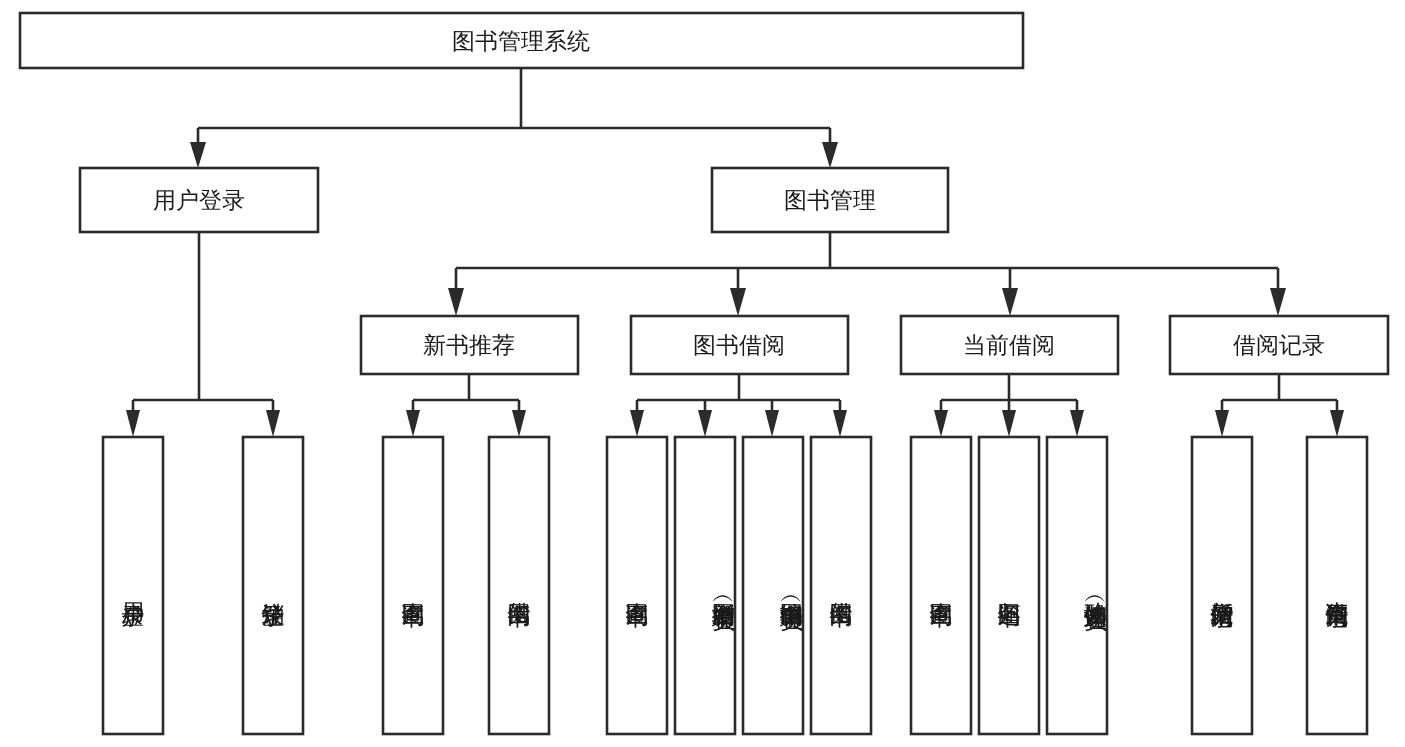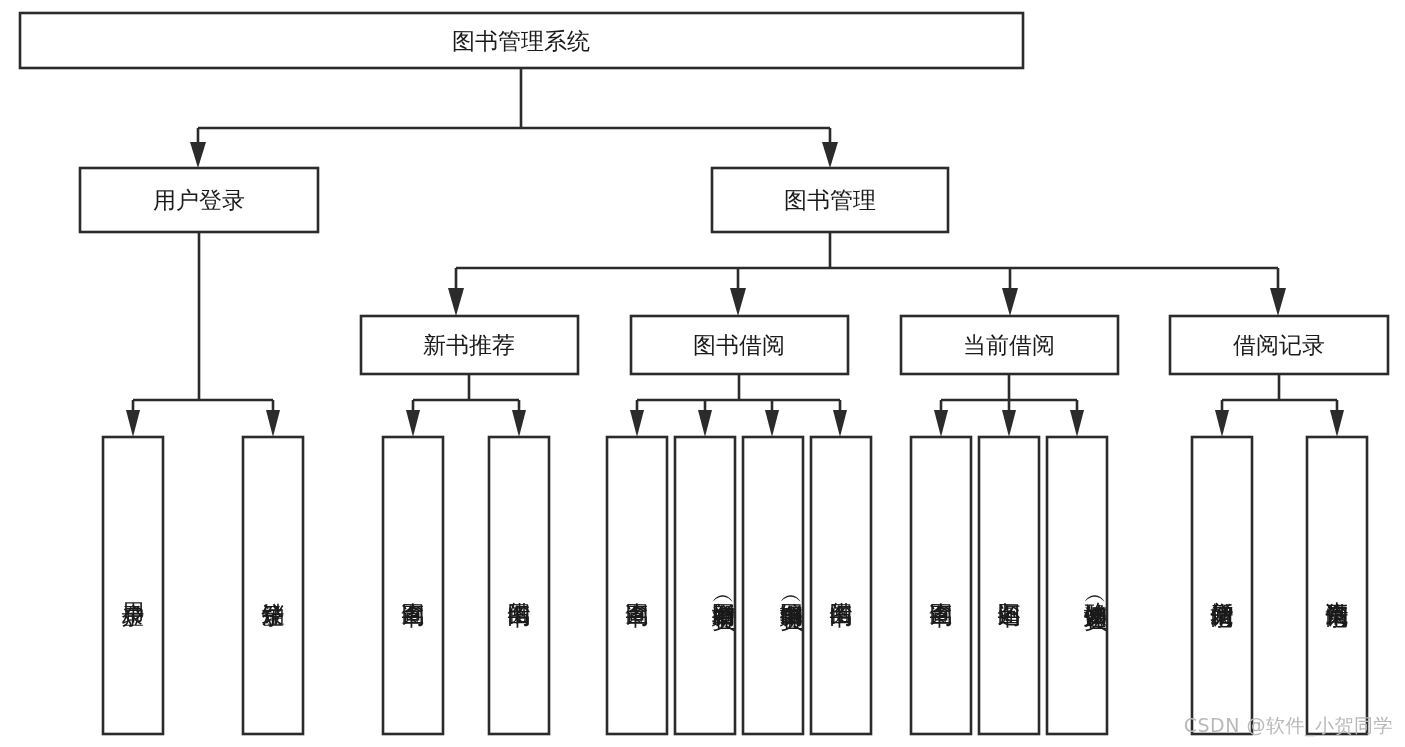--- a/index.html
+++ b/index.html
@@ -297,15 +297,14 @@
 
     <g>
       <rect class="leaf-box" x="1307" y="437" width="60" height="297"></rect>
       <foreignObject class="leaf-label-fo" x="1307" y="437" width="60" height="297">
         <div xmlns="http://www.w3.org/1999/xhtml" class="leaf-text centered">查询借阅记录</div>
       </foreignObject>
     </g>
 
   </svg>
 
-  <div class="watermark">CSDN @软件_小贺同学</div>
 
 </div>
 
 </body></html>

